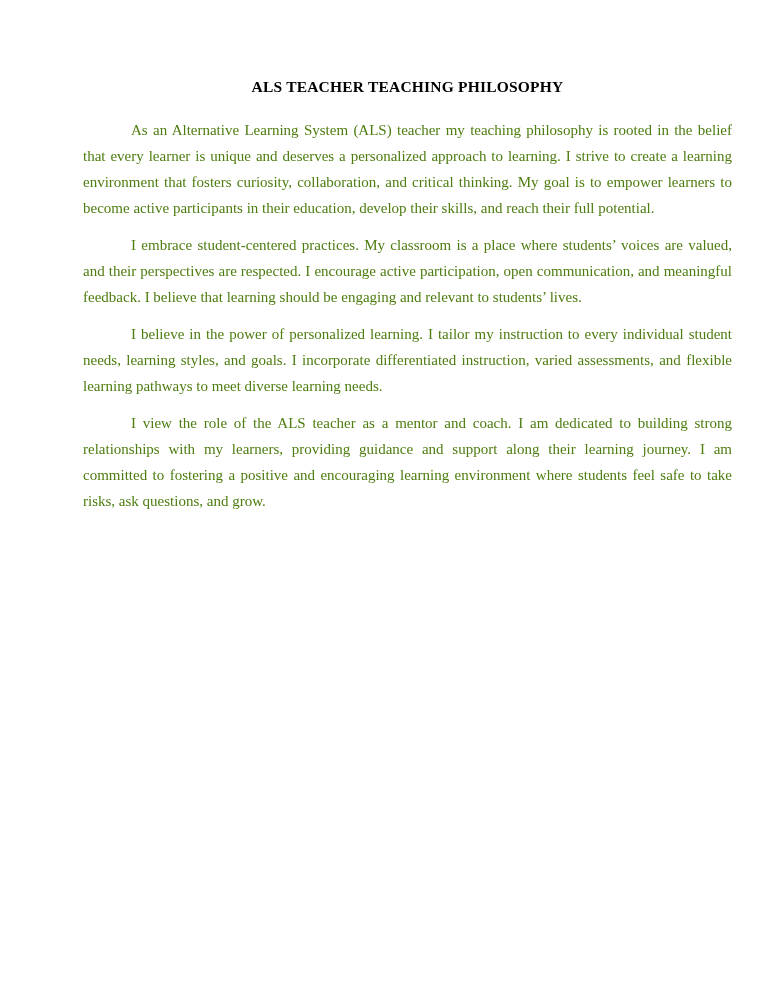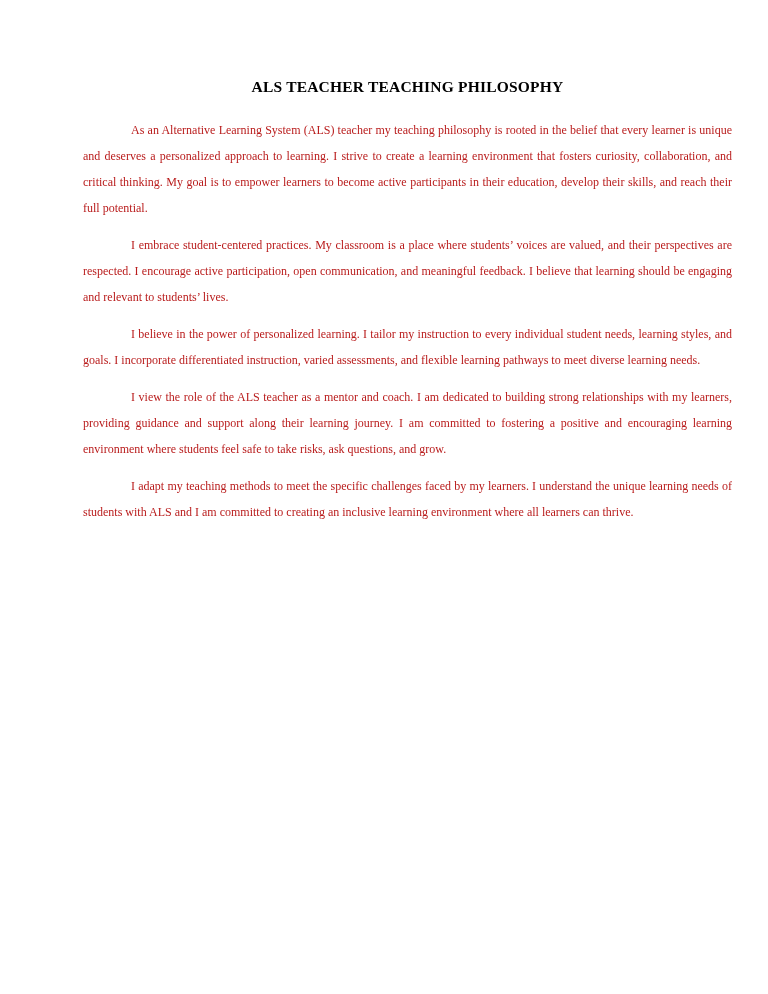--- a/index.html
+++ b/index.html
@@ -23,38 +23,37 @@
   .doc-title {
     font-size: 15.5px;
     font-weight: bold;
     text-align: center;
     color: #000000;
     letter-spacing: 0.2px;
     margin-bottom: 21px;
   }
 
   .doc-body p {
-    font-size: 12px;
+    font-size: 15px;
     line-height: 26px;
-    color: #b91c1c;
+    color: #4d7c0f;
     text-align: justify;
     text-indent: 48px;
     margin-bottom: 11px;
   }
 
   .doc-body p:last-child {
     margin-bottom: 0;
   }
 </style>
 </head>
 <body>
 
 <div class="page">
   <div class="doc-title">ALS TEACHER TEACHING PHILOSOPHY</div>
 
   <div class="doc-body">
     <p>As an Alternative Learning System (ALS) teacher my teaching philosophy is rooted in the belief that every learner is unique and deserves a personalized approach to learning. I strive to create a learning environment that fosters curiosity, collaboration, and critical thinking. My goal is to empower learners to become active participants in their education, develop their skills, and reach their full potential.</p>
     <p>I embrace student-centered practices. My classroom is a place where students’ voices are valued, and their perspectives are respected. I encourage active participation, open communication, and meaningful feedback. I believe that learning should be engaging and relevant to students’ lives.</p>
     <p>I believe in the power of personalized learning. I tailor my instruction to every individual student needs, learning styles, and goals. I incorporate differentiated instruction, varied assessments, and flexible learning pathways to meet diverse learning needs.</p>
     <p>I view the role of the ALS teacher as a mentor and coach. I am dedicated to building strong relationships with my learners, providing guidance and support along their learning journey. I am committed to fostering a positive and encouraging learning environment where students feel safe to take risks, ask questions, and grow.</p>
-    <p>I adapt my teaching methods to meet the specific challenges faced by my learners. I understand the unique learning needs of students with ALS and I am committed to creating an inclusive learning environment where all learners can thrive.</p>
   </div>
 </div>
 
 </body></html>

